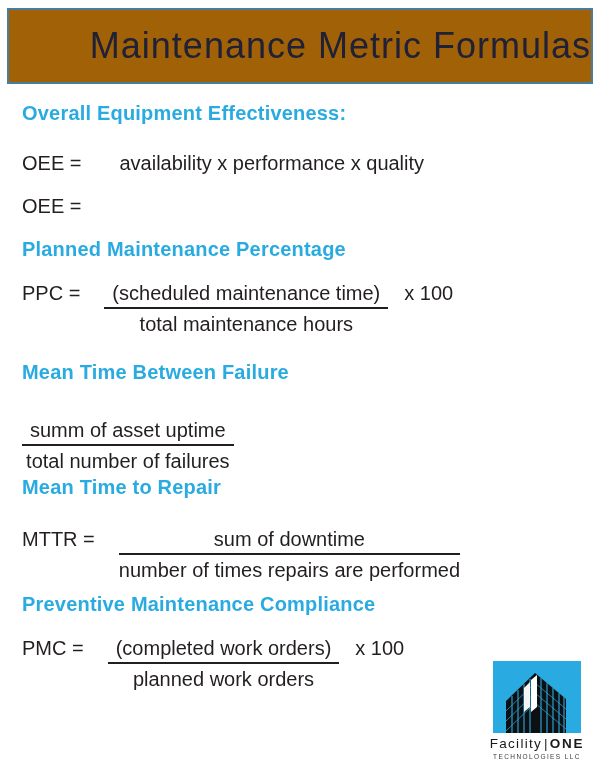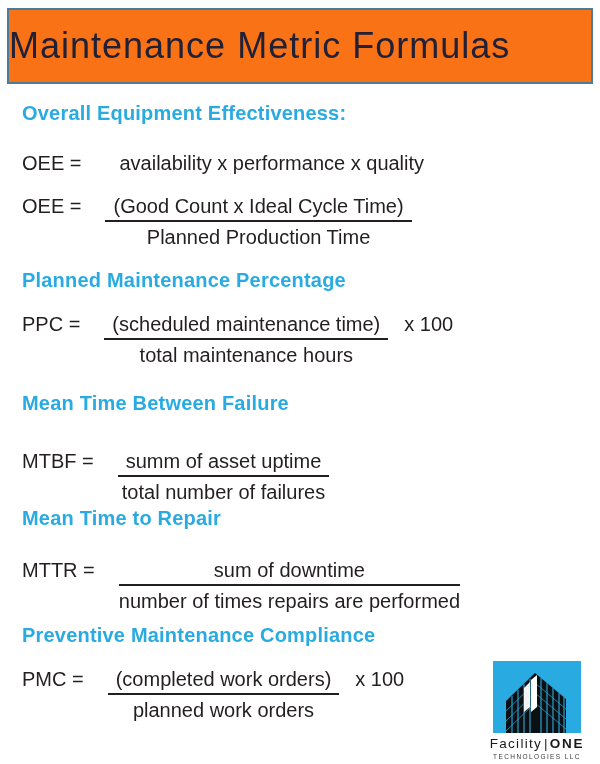--- a/index.html
+++ b/index.html
@@ -9,25 +9,25 @@
     font-family: "Liberation Sans", sans-serif;
     color: #231f20;
     overflow: hidden;
     position: relative;
   }
 
   
   .band {
     margin: 8px 7px 0 7px;
     height: 76px;
-    background: #f97316;
+    background: #a16207;
     border: 2px solid #4a7d9c;
     display: flex;
     align-items: center;
-    justify-content: flex-start;
+    justify-content: flex-end;
   }
   .band h1 {
     font-size: 36px;
     font-weight: 400;
     letter-spacing: 1px;
     color: #202036;
   }
 
   
   .content { padding: 0 20px 0 22px; }
@@ -119,43 +119,38 @@
 <main class="content">
 
   <section class="s1">
     <div class="section-heading">Overall Equipment Effectiveness:</div>
     <div class="formula-row row-plain">
       <span class="formula-label">OEE =</span>
       <span class="plain-expression">availability x performance x quality</span>
     </div>
     <div class="formula-row row-fraction">
       <span class="formula-label">OEE =</span>
-      <span class="fraction">
-        <span class="numerator">(Good Count x Ideal Cycle Time)</span>
-        <span class="denominator">Planned Production Time</span>
-      </span>
     </div>
   </section>
 
   <section class="s2">
     <div class="section-heading">Planned Maintenance Percentage</div>
     <div class="formula-row row-fraction">
       <span class="formula-label">PPC =</span>
       <span class="fraction">
         <span class="numerator">(scheduled maintenance time)</span>
         <span class="denominator">total maintenance hours</span>
       </span>
       <span class="suffix">x 100</span>
     </div>
   </section>
 
   <section class="s3">
     <div class="section-heading">Mean Time Between Failure</div>
     <div class="formula-row row-fraction">
-      <span class="formula-label">MTBF =</span>
       <span class="fraction">
         <span class="numerator">summ of asset uptime</span>
         <span class="denominator">total number of failures</span>
       </span>
     </div>
   </section>
 
   <section class="s4">
     <div class="section-heading">Mean Time to Repair</div>
     <div class="formula-row row-fraction">

